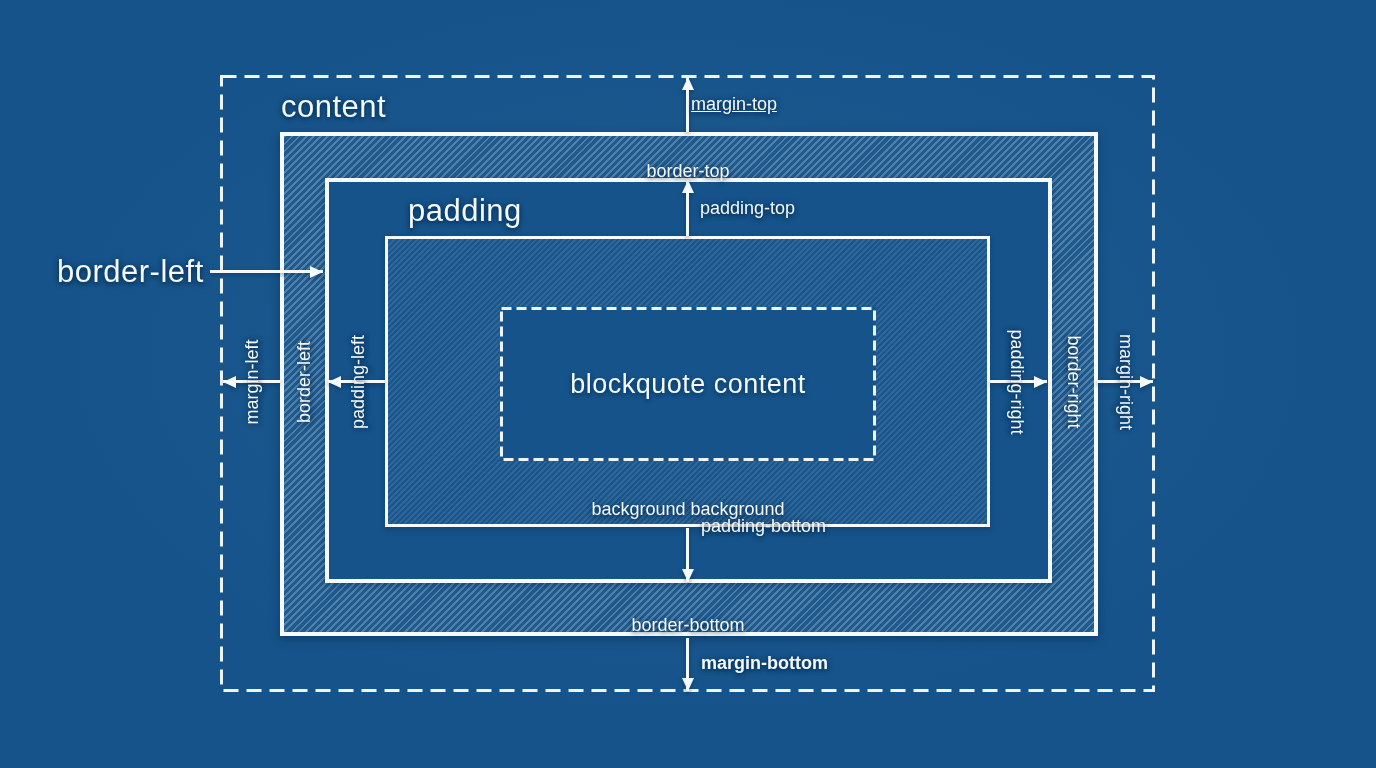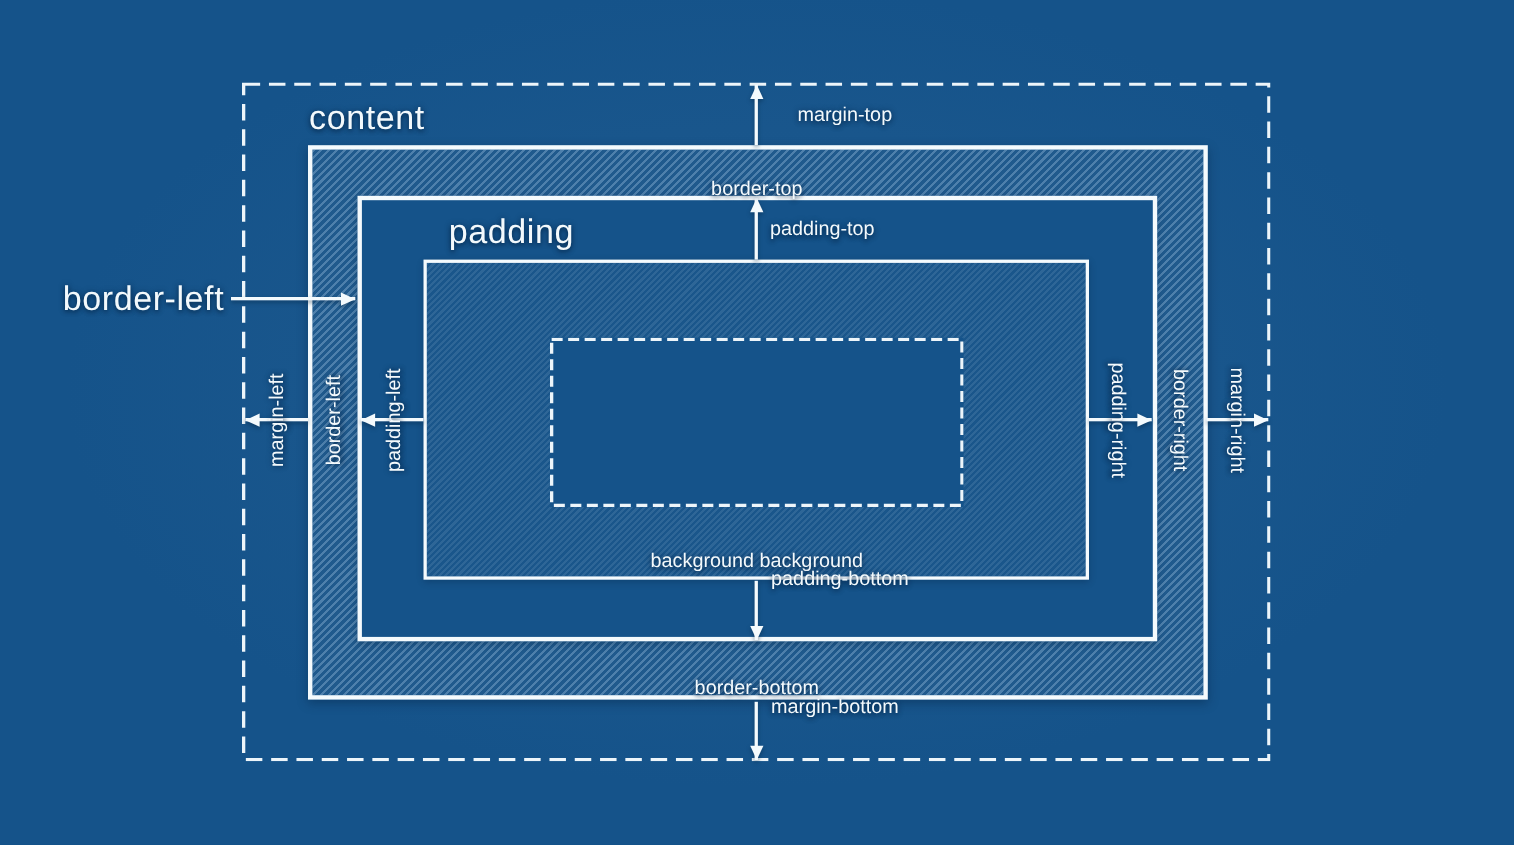--- a/index.html
+++ b/index.html
@@ -110,47 +110,48 @@
   <div class="abs border-box"></div>
 
   <div class="abs padding-box"></div>
 
   <div class="abs content-box"></div>
 
   <div class="abs blockquote-box">
     <svg width="376" height="154">
       <rect x="1.5" y="1.5" width="373" height="151" fill="none" stroke="#EDF5FA" stroke-width="3" stroke-dasharray="10 5"></rect>
     </svg>
+    <div class="lbl-md blockquote-label">blockquote content</div>
   </div>
 
   <div class="lbl lbl-lg" style="left:281px; top:89px;">content</div>
   <div class="lbl lbl-lg" style="left:408px; top:193px;">padding</div>
 
   <div class="lbl lbl-lg" style="left:57px; top:254px;">border-left</div>
   <div class="h-arrow head-right" style="left:210px; top:270px; width:113px;"></div>
 
   <div class="v-arrow head-up" style="left:686px; top:77px; height:55px;"></div>
   <div class="v-arrow head-up" style="left:686px; top:180px; height:56px;"></div>
 
   <div class="v-arrow head-down" style="left:686px; top:528px; height:54px;"></div>
   <div class="v-arrow head-down" style="left:686px; top:638px; height:53px;"></div>
 
   <div class="h-arrow head-left" style="left:223px; top:380px; width:57px;"></div>
   <div class="h-arrow head-left" style="left:328px; top:380px; width:57px;"></div>
 
   <div class="h-arrow head-right" style="left:990px; top:380px; width:57px;"></div>
   <div class="h-arrow head-right" style="left:1097px; top:380px; width:56px;"></div>
 
-  <div class="lbl lbl-sm" style="left:725px; top:94px;">margin-top</div>
+  <div class="lbl lbl-sm" style="left:691px; top:94px;text-decoration:underline;">margin-top</div>
   <div class="lbl lbl-sm center-x" style="left:688px; top:146px;">border-top</div>
   <div class="lbl lbl-sm" style="left:700px; top:198px;">padding-top</div>
   <div class="lbl lbl-sm center-x" style="left:688px; top:484px;">background background</div>
   <div class="lbl lbl-sm" style="left:701px; top:516px;">padding-bottom</div>
   <div class="lbl lbl-sm center-x" style="left:688px; top:600px;">border-bottom</div>
-  <div class="lbl lbl-sm" style="left:701px; top:632px;">margin-bottom</div>
+  <div class="lbl lbl-sm" style="left:701px; top:653px;font-weight:bold;">margin-bottom</div>
 
   <div class="lbl lbl-sm rot-left" style="left:252px; top:382px;">margin-left</div>
   <div class="lbl lbl-sm rot-left" style="left:304px; top:382px;">border-left</div>
   <div class="lbl lbl-sm rot-left" style="left:358px; top:382px;">padding-left</div>
 
   <div class="lbl lbl-sm rot-right" style="left:1016px; top:382px;">padding-right</div>
   <div class="lbl lbl-sm rot-right" style="left:1073px; top:382px;">border-right</div>
   <div class="lbl lbl-sm rot-right" style="left:1125px; top:382px;">margin-right</div>
 
 </div>

